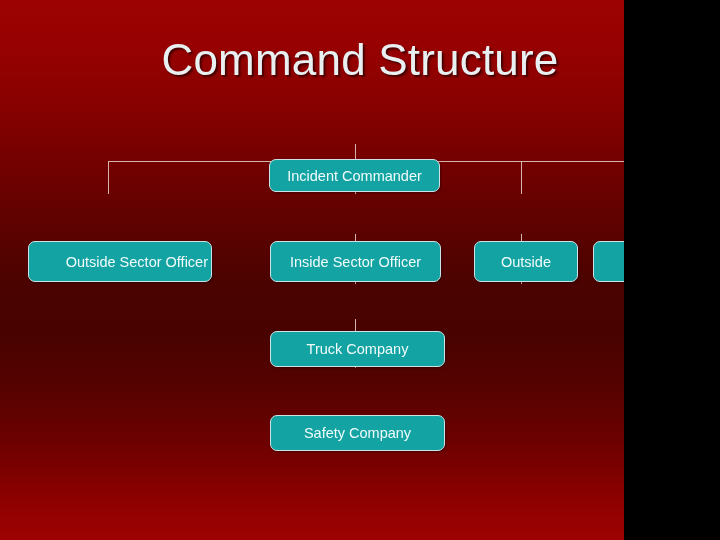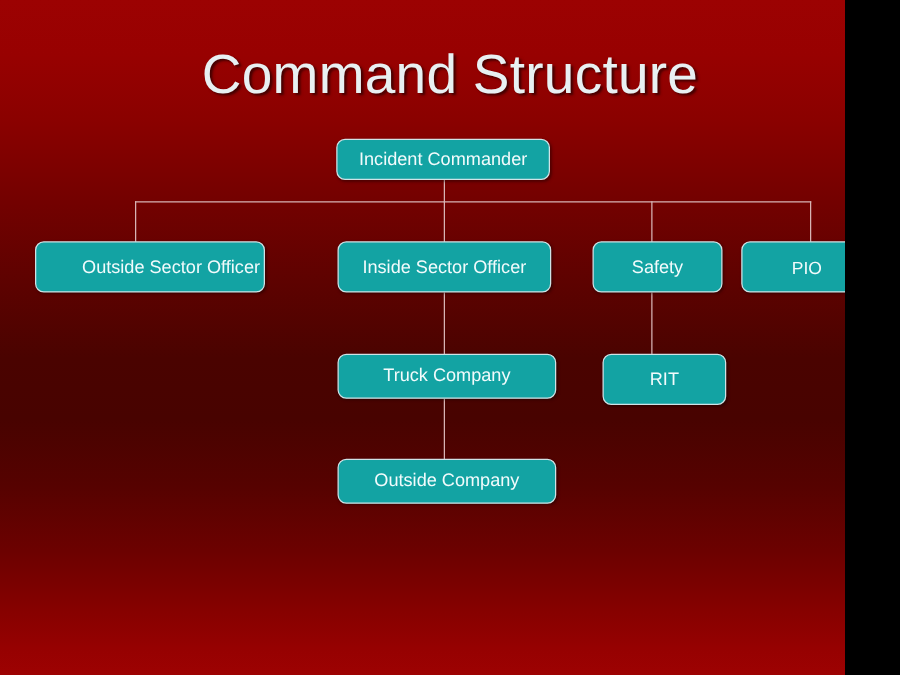--- a/index.html
+++ b/index.html
@@ -3,21 +3,21 @@
 <meta charset="utf-8">
 <title>Command Structure</title>
 <style>
   html, body {
     margin: 0;
     padding: 0;
     background: #000;
   }
   #slide {
     position: relative;
-    width: 676px;
+    width: 624px;
     height: 540px;
     overflow: hidden;
     font-family: "Liberation Sans", sans-serif;
     background:
       linear-gradient(to bottom,
         #9c0202 0%,
         #980101 8%,
         #8a0100 18%,
         #730100 30%,
         #5d0200 42%,
@@ -62,20 +62,21 @@
     border: 1px solid #cfe3e6;
     border-radius: 7px;
     color: #f2fbfc;
     display: flex;
     align-items: center;
     justify-content: center;
     text-align: center;
     white-space: nowrap;
     box-shadow: 1px 1px 2px rgba(0,0,0,0.35);
     overflow: hidden;
+    margin-top: 48px;
   }
   .node span {
     display: block;
     padding: 0 3px;
   }
 
   
   #n-ic      { left: 269px; top: 111px; width: 171px; height: 33px; font-size: 14.5px; }
   #n-outside { left: 28px;  top: 193px; width: 184px; height: 41px; font-size: 14.5px; justify-content: flex-end; }
   #n-inside  { left: 270px; top: 193px; width: 171px; height: 41px; font-size: 14.5px; justify-content: center; }
@@ -116,32 +117,29 @@
 
   <div class="node" id="n-outside">
     <span>Outside Sector Officer</span>
   </div>
 
   <div class="node" id="n-inside">
     <span>Inside Sector Officer</span>
   </div>
 
   <div class="node" id="n-safety">
-    <span>Safety</span>
+    <span>Outside</span>
   </div>
 
   <div class="node" id="n-pio">
     <span>PIO</span>
   </div>
 
   <div class="node" id="n-truck">
     <span>Truck Company</span>
   </div>
 
-  <div class="node" id="n-rit">
-    <span>RIT</span>
-  </div>
 
   <div class="node" id="n-engine">
-    <span>Outside Company</span>
+    <span>Safety Company</span>
   </div>
 
 </div>
 
 </body></html>

